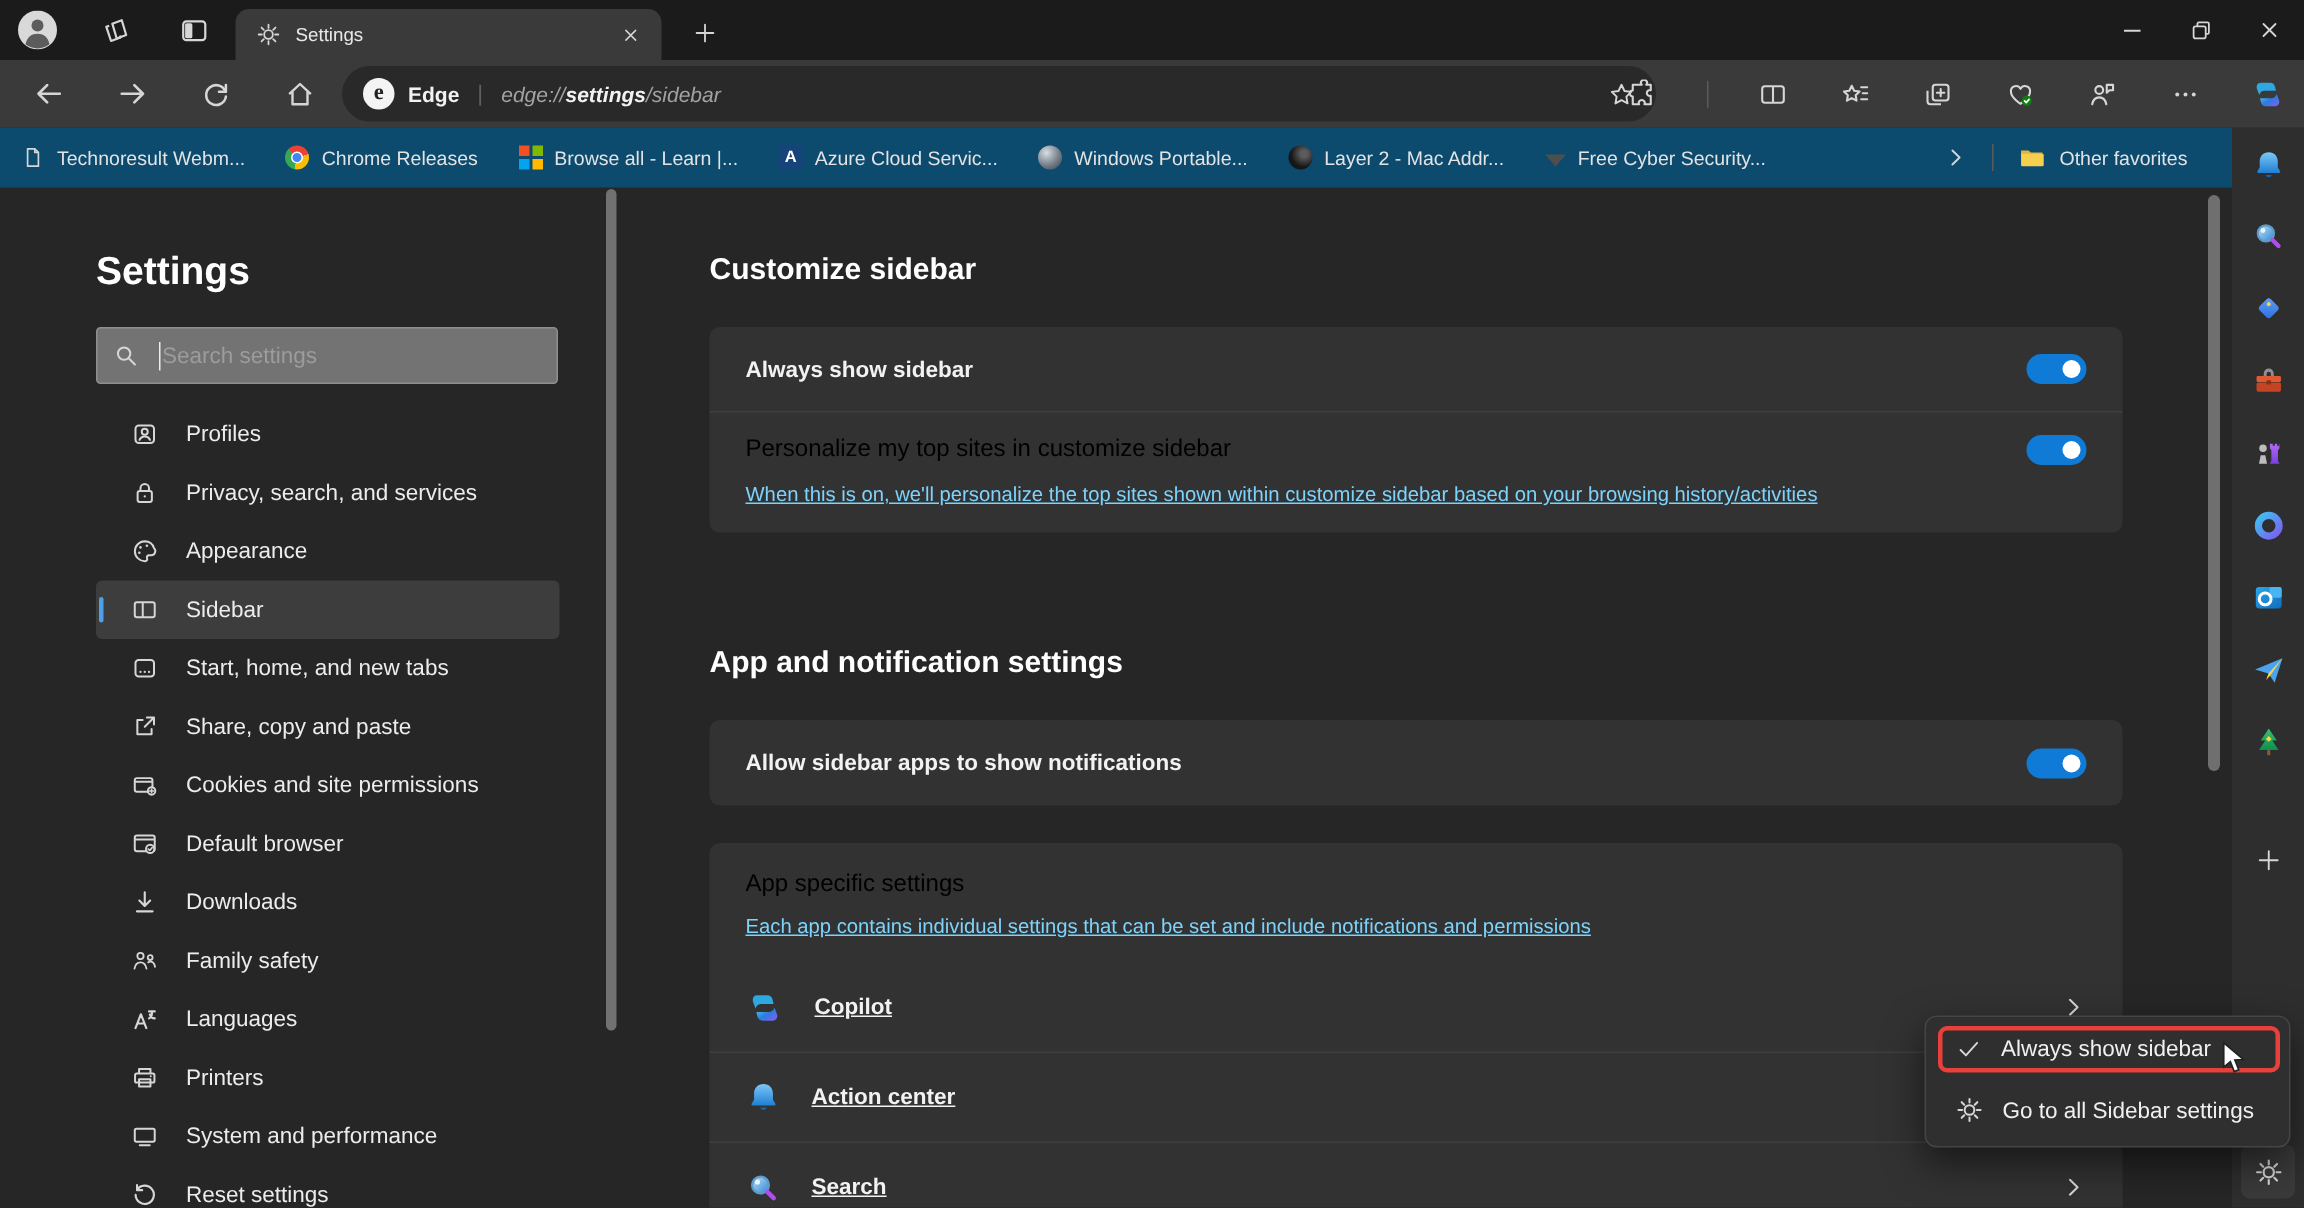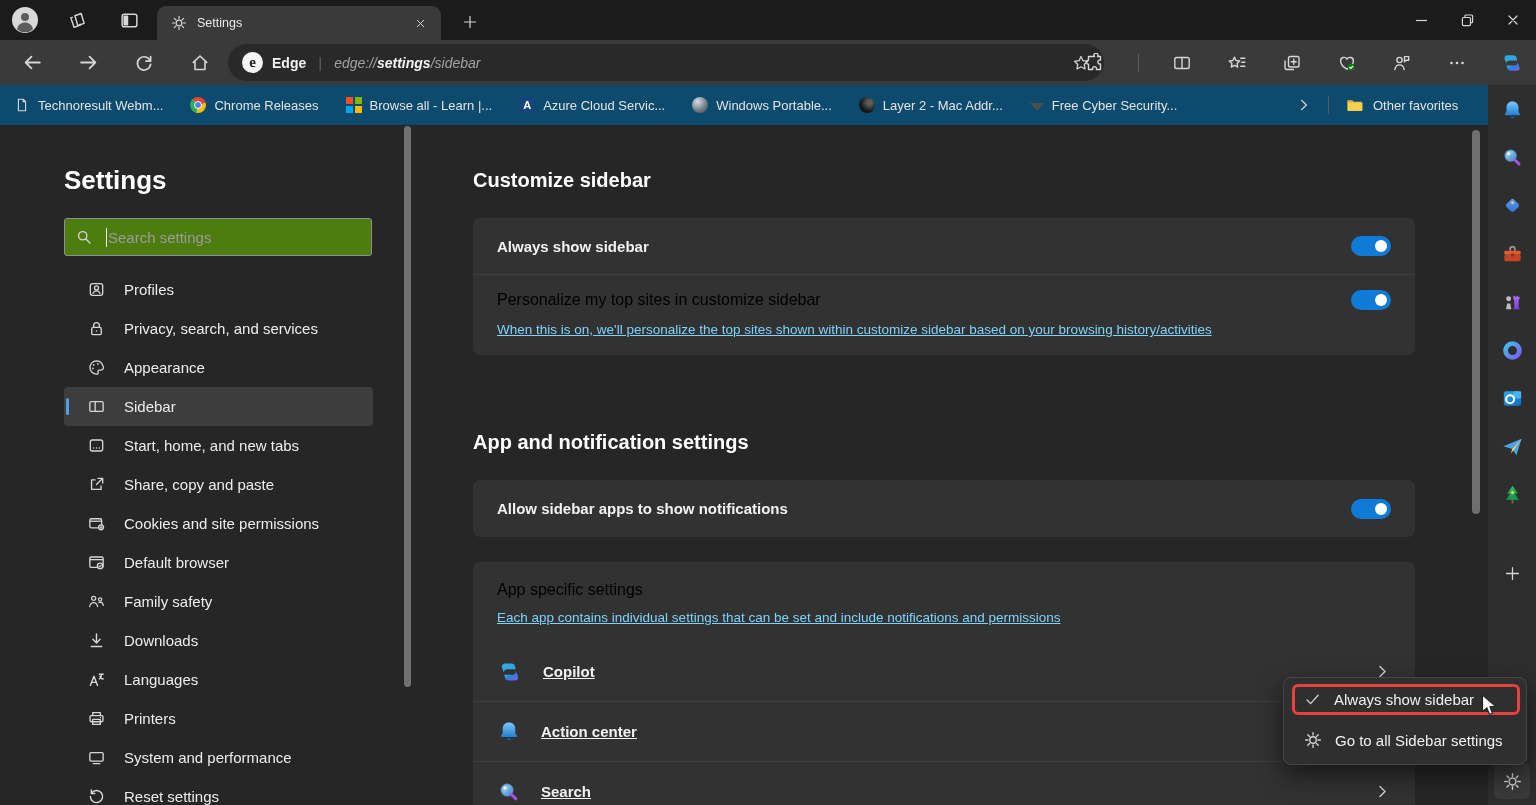--- a/index.html
+++ b/index.html
@@ -52,21 +52,21 @@
   .f-dark{border-radius:50%;background:radial-gradient(circle at 65% 35%,#5c5c5c 15%,#161616 60%);}
   .f-chev{width:0;height:0;border-left:7px solid transparent;border-right:7px solid transparent;border-top:8px solid #4e4e4e;margin-top:3px;}
   #fav-right{position:absolute;left:1296px;top:0;height:40px;display:flex;align-items:center;gap:16px;}
   #otherfav{display:flex;align-items:center;gap:9px;}
   #otherfav .lbl{font-size:13px;color:#e3e3e3;}
 
   
   #snav{position:absolute;left:0;top:125px;width:415px;height:680px;}
   #snav-title{position:absolute;left:64px;top:40px;font-size:26px;font-weight:bold;color:#fff;}
   #searchbox{position:absolute;left:64px;top:93px;width:308px;height:38px;border:1px solid #8f8f8f;border-radius:3px;
-    background:#4d7c0f;display:flex;align-items:center;padding:0 10px;box-sizing:border-box;}
+    background:#737373;display:flex;align-items:center;padding:0 10px;box-sizing:border-box;}
   #searchbox .caret{width:1px;height:19px;background:#ededed;margin:0 1px 0 13px;}
   #searchbox input{flex:1;background:transparent;border:none;outline:none;color:#ededed;font-size:15px;
     font-family:"Liberation Sans",sans-serif;padding:0;}
   #searchbox input::placeholder{color:#9c9c9c;}
   #snav-items{position:absolute;left:64px;top:145px;width:309px;}
   .snav-item{height:39px;display:flex;align-items:center;gap:18px;padding-left:23px;box-sizing:border-box;
     border-radius:4px;cursor:pointer;position:relative;}
   .snav-item .lbl{font-size:15px;color:#ececec;}
   .snav-item.sel{background:#3d3d3d;}
   .snav-item.sel .pill{position:absolute;left:2px;top:11px;width:3px;height:17px;border-radius:2px;background:#4ba0e8;}
@@ -702,32 +702,32 @@
         <span class="ic">
           <svg width="19" height="19">
             <use href="#i-defbrowser"></use>
           </svg>
         </span>
         <span class="lbl">Default browser</span>
       </div>
     <div class="snav-item">
         <span class="ic">
           <svg width="19" height="19">
+            <use href="#i-download"></use>
+          </svg>
+        </span>
+        <span class="lbl">Downloads</span>
+      </div>
+    <div class="snav-item">
+        <span class="ic">
+          <svg width="19" height="19">
             <use href="#i-family"></use>
           </svg>
         </span>
         <span class="lbl">Family safety</span>
-      </div>
-    <div class="snav-item">
-        <span class="ic">
-          <svg width="19" height="19">
-            <use href="#i-download"></use>
-          </svg>
-        </span>
-        <span class="lbl">Downloads</span>
       </div>
     <div class="snav-item">
         <span class="ic">
           <svg width="19" height="19">
             <use href="#i-lang"></use>
           </svg>
         </span>
         <span class="lbl">Languages</span>
       </div>
     <div class="snav-item">

